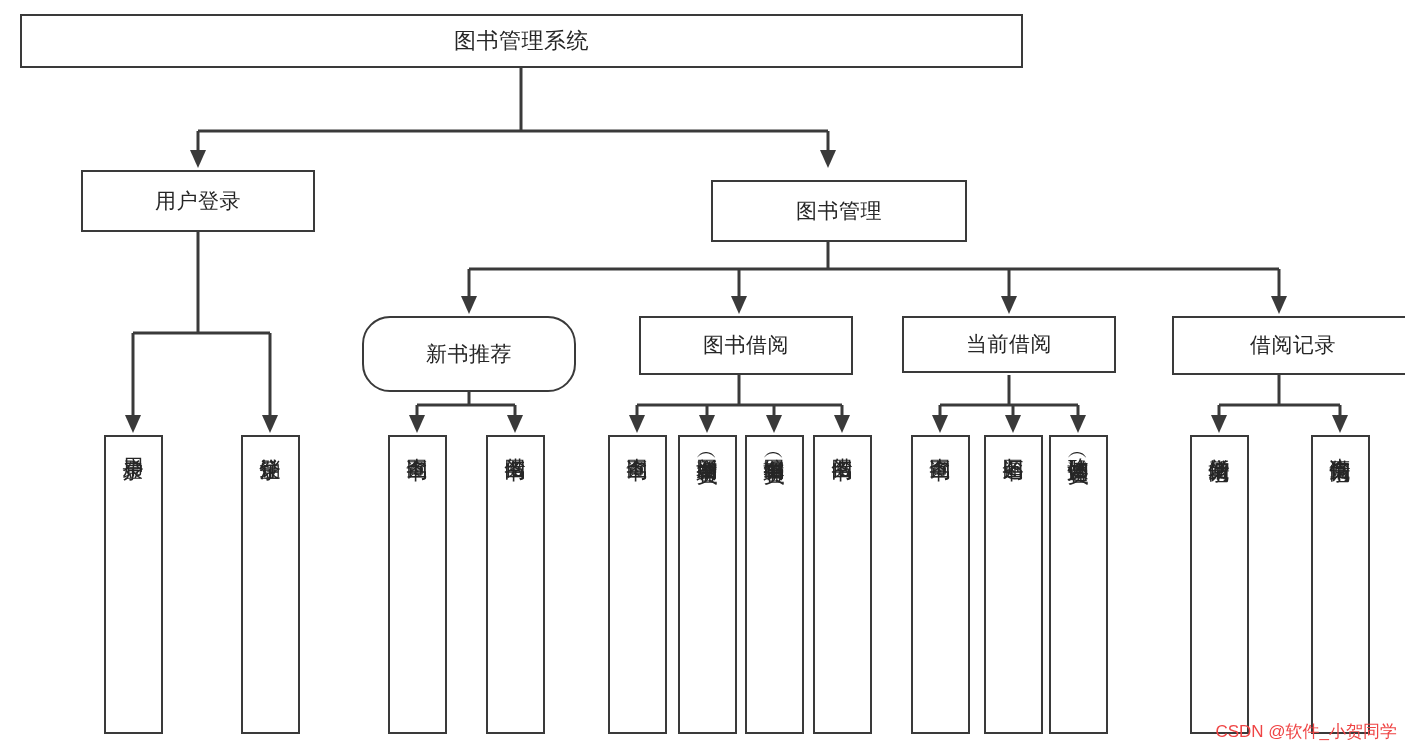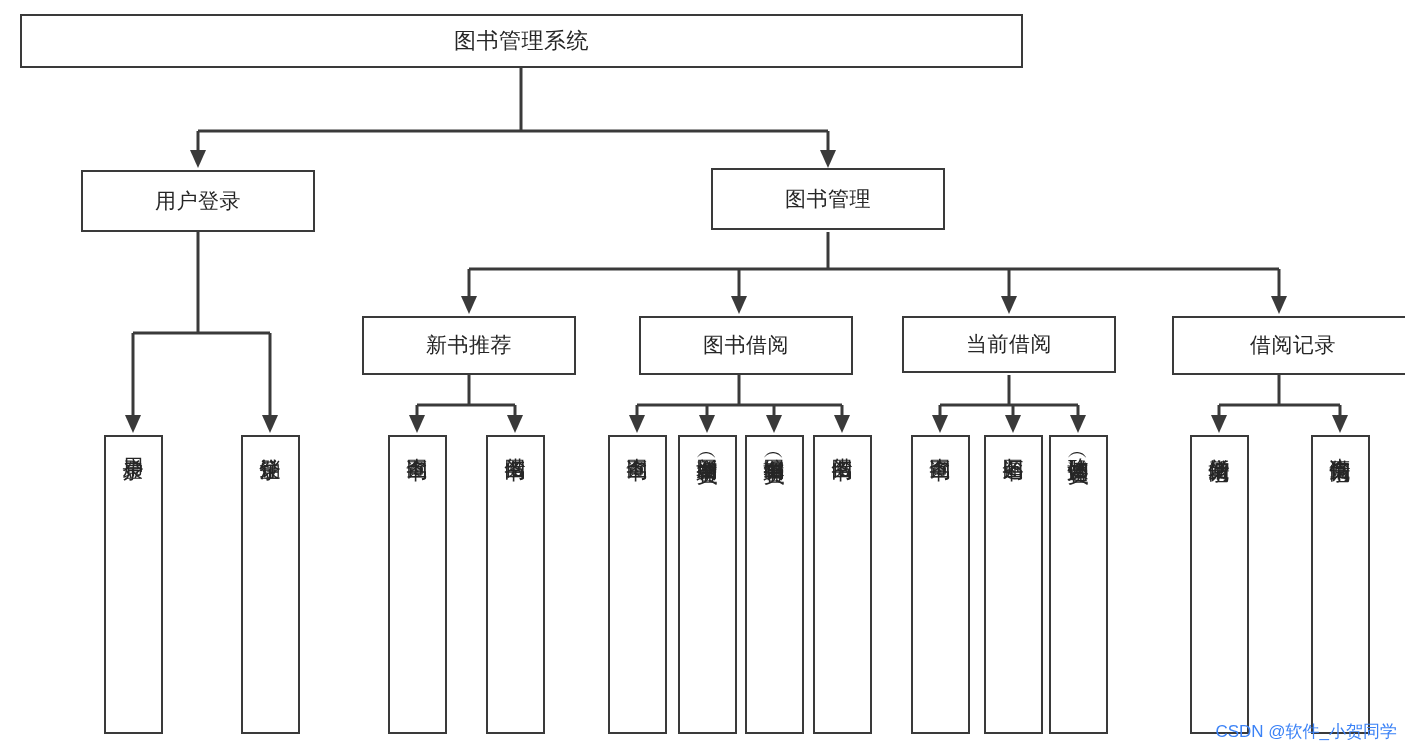--- a/index.html
+++ b/index.html
@@ -58,21 +58,21 @@
     line-height: 1;
   }
   .node.root .node-label {
     font-size: 22px;
   }
   .watermark {
     position: absolute;
     right: 8px;
     bottom: 4px;
     font-size: 17px;
-    color: #3b82f6;
+    color: #ef4444;
     white-space: nowrap;
     user-select: none;
   }
 </style>
 </head>
 <body>
 
 <div id="canvas">
   <svg id="edges" viewBox="0 0 1405 747">
       <line x1="521" y1="68" x2="521" y2="131" stroke="#3a3a3a" stroke-width="3"></line>
@@ -128,24 +128,24 @@
       <line x1="1340" y1="405" x2="1340" y2="417" stroke="#3a3a3a" stroke-width="3"></line>
       <polygon points="1332,415 1348,415 1340,433" fill="#3a3a3a"></polygon>
     </svg>
   <div id="nodes-layer">
       <div class="node horizontal root" style="left: 20px; top: 14px; width: 1003px; height: 54px;">
         <span class="node-label">图书管理系统</span>
       </div>
       <div class="node horizontal" style="left: 81px; top: 170px; width: 234px; height: 62px;">
         <span class="node-label">用户登录</span>
       </div>
-      <div class="node horizontal" style="left: 711px; top: 168px; width: 234px; height: 62px;">
+      <div class="node horizontal" style="left: 711px; top: 180px; width: 256px; height: 62px;">
         <span class="node-label">图书管理</span>
       </div>
-      <div class="node horizontal" style="left: 362px; top: 316px; width: 214px; height: 59px;">
+      <div class="node horizontal" style="left: 362px; top: 316px; width: 214px; height: 76px; border-radius: 28px;">
         <span class="node-label">新书推荐</span>
       </div>
       <div class="node horizontal" style="left: 632px; top: 316px; width: 214px; height: 59px; margin-left: 7px;">
         <span class="node-label">图书借阅</span>
       </div>
       <div class="node horizontal" style="left: 902px; top: 316px; width: 214px; height: 57px;">
         <span class="node-label">当前借阅</span>
       </div>
       <div class="node horizontal" style="left: 1172px; top: 316px; width: 242px; height: 59px;">
         <span class="node-label">借阅记录</span>

